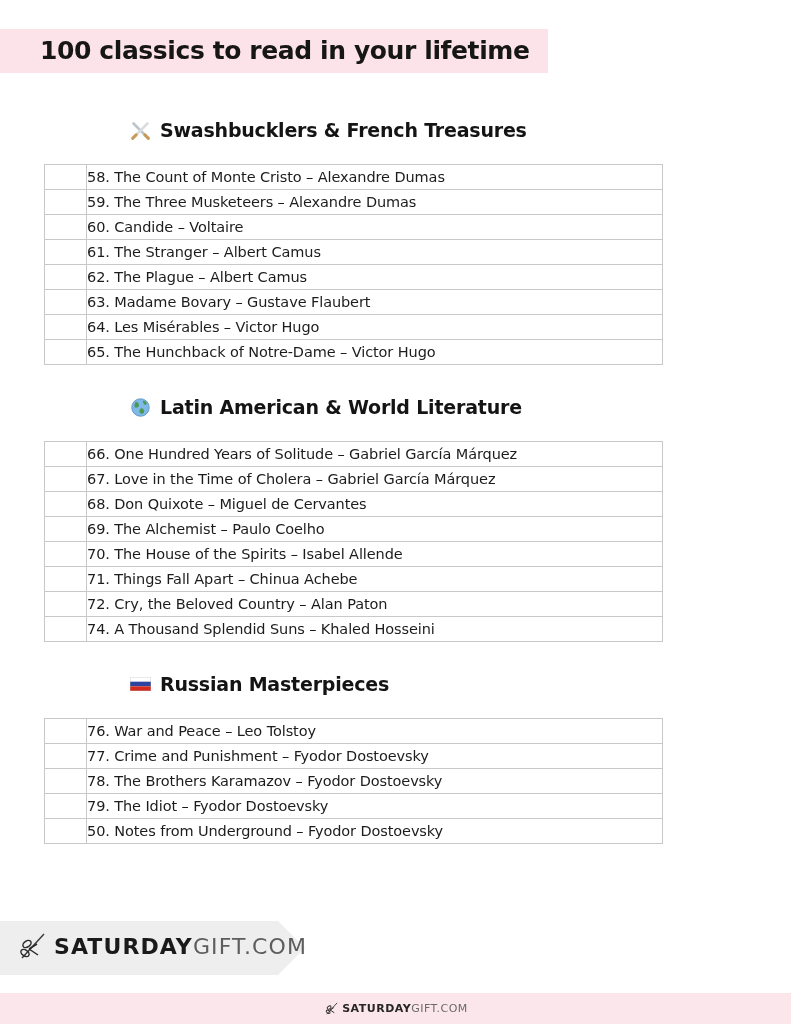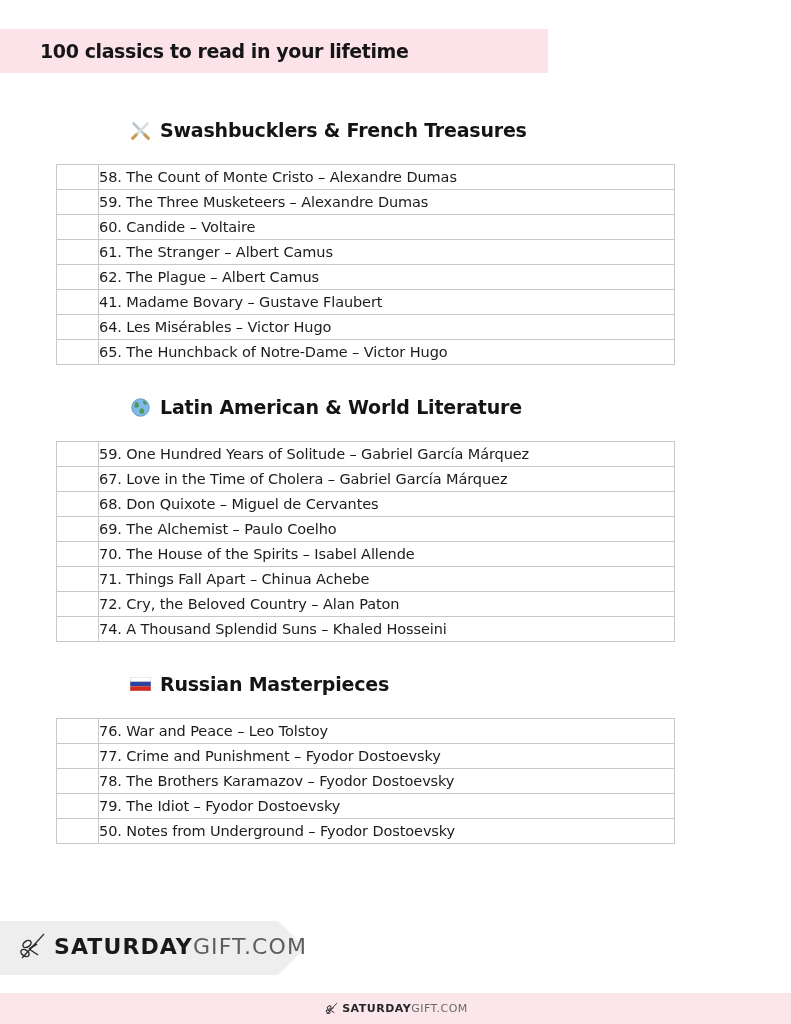--- a/index.html
+++ b/index.html
@@ -23,21 +23,21 @@
     top: 29px;
     width: 548px;
     height: 44px;
     background: #fbe3e9;
   }
   .title-text {
     position: absolute;
     left: 40px;
     top: 36px;
     width: 520px;
-    font-size: 19px;
+    font-size: 25px;
     font-weight: bold;
     letter-spacing: -0.4px;
     color: #161616;
     line-height: 30px;
     white-space: nowrap;
   }
 
   
   .content {
     position: absolute;
@@ -65,21 +65,21 @@
     display: inline-flex;
     align-items: center;
     justify-content: center;
     width: 21px;
     height: 21px;
     flex: 0 0 21px;
   }
   .sec-icon svg { display: block; }
 
   .book-table {
-    margin: 14px 0 0 56px;
+    margin: 14px 0 0 44px;
     width: 619px;
     border-collapse: collapse;
     table-layout: fixed;
   }
   .book-table tr { height: 25px; }
   .book-table td {
     border: 1px solid #c8c8c8;
     padding: 0;
     vertical-align: middle;
   }
@@ -207,21 +207,21 @@
           <tr>
             <td class="cb-cell">
               <div class="cb-box"></div>
             </td>
             <td class="title-cell">62. The Plague – Albert Camus</td>
           </tr>
           <tr>
             <td class="cb-cell">
               <div class="cb-box"></div>
             </td>
-            <td class="title-cell">41. Madame Bovary – Gustave Flaubert</td>
+            <td class="title-cell">63. Madame Bovary – Gustave Flaubert</td>
           </tr>
           <tr>
             <td class="cb-cell">
               <div class="cb-box"></div>
             </td>
             <td class="title-cell">64. Les Misérables – Victor Hugo</td>
           </tr>
           <tr>
             <td class="cb-cell">
               <div class="cb-box"></div>
@@ -244,21 +244,21 @@
           </svg>
         </span>
         <span>Latin American &amp; World Literature</span>
       </div>
       <table class="book-table">
         <tbody>
           <tr>
             <td class="cb-cell">
               <div class="cb-box"></div>
             </td>
-            <td class="title-cell">59. One Hundred Years of Solitude – Gabriel García Márquez</td>
+            <td class="title-cell">66. One Hundred Years of Solitude – Gabriel García Márquez</td>
           </tr>
           <tr>
             <td class="cb-cell">
               <div class="cb-box"></div>
             </td>
             <td class="title-cell">67. Love in the Time of Cholera – Gabriel García Márquez</td>
           </tr>
           <tr>
             <td class="cb-cell">
               <div class="cb-box"></div>

